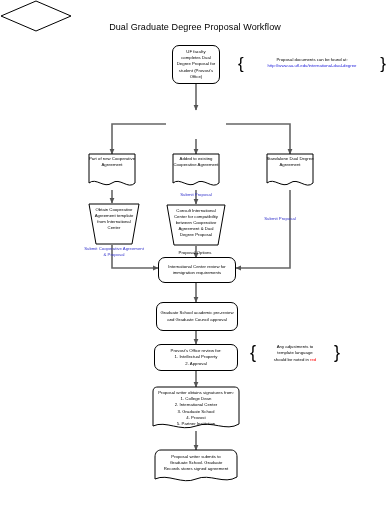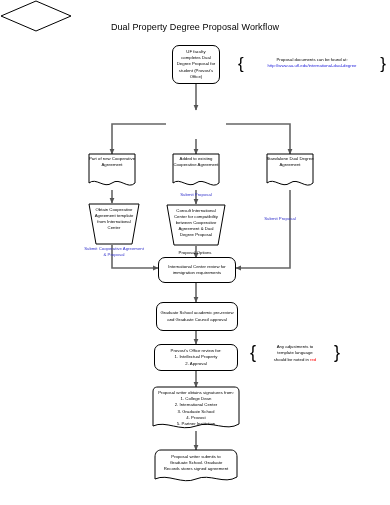--- a/index.html
+++ b/index.html
@@ -57,21 +57,21 @@
     text-align:center;
   }
   .link{color:#2222dd;text-decoration:none;}
   .redword{color:#ff0000;}
 </style>
 </head>
 <body>
 
 <div id="canvas">
 
-  <div class="title">Dual Property Degree Proposal Workflow</div>
+  <div class="title">Dual Graduate Degree Proposal Workflow</div>
 
   <svg class="lines" viewBox="0 0 390 505" xmlns="http://www.w3.org/2000/svg">
     <defs>
       <marker id="arr" markerWidth="6" markerHeight="6" refX="5" refY="3" orient="auto" markerUnits="userSpaceOnUse">
         <path d="M0,0.6 L5.4,3 L0,5.4 z" fill="#555"></path>
       </marker>
     </defs>
     <g stroke="#666" stroke-width="1.6" fill="none">
 
       <line x1="196" y1="84" x2="196" y2="110" marker-end="url(#arr)"></line>

